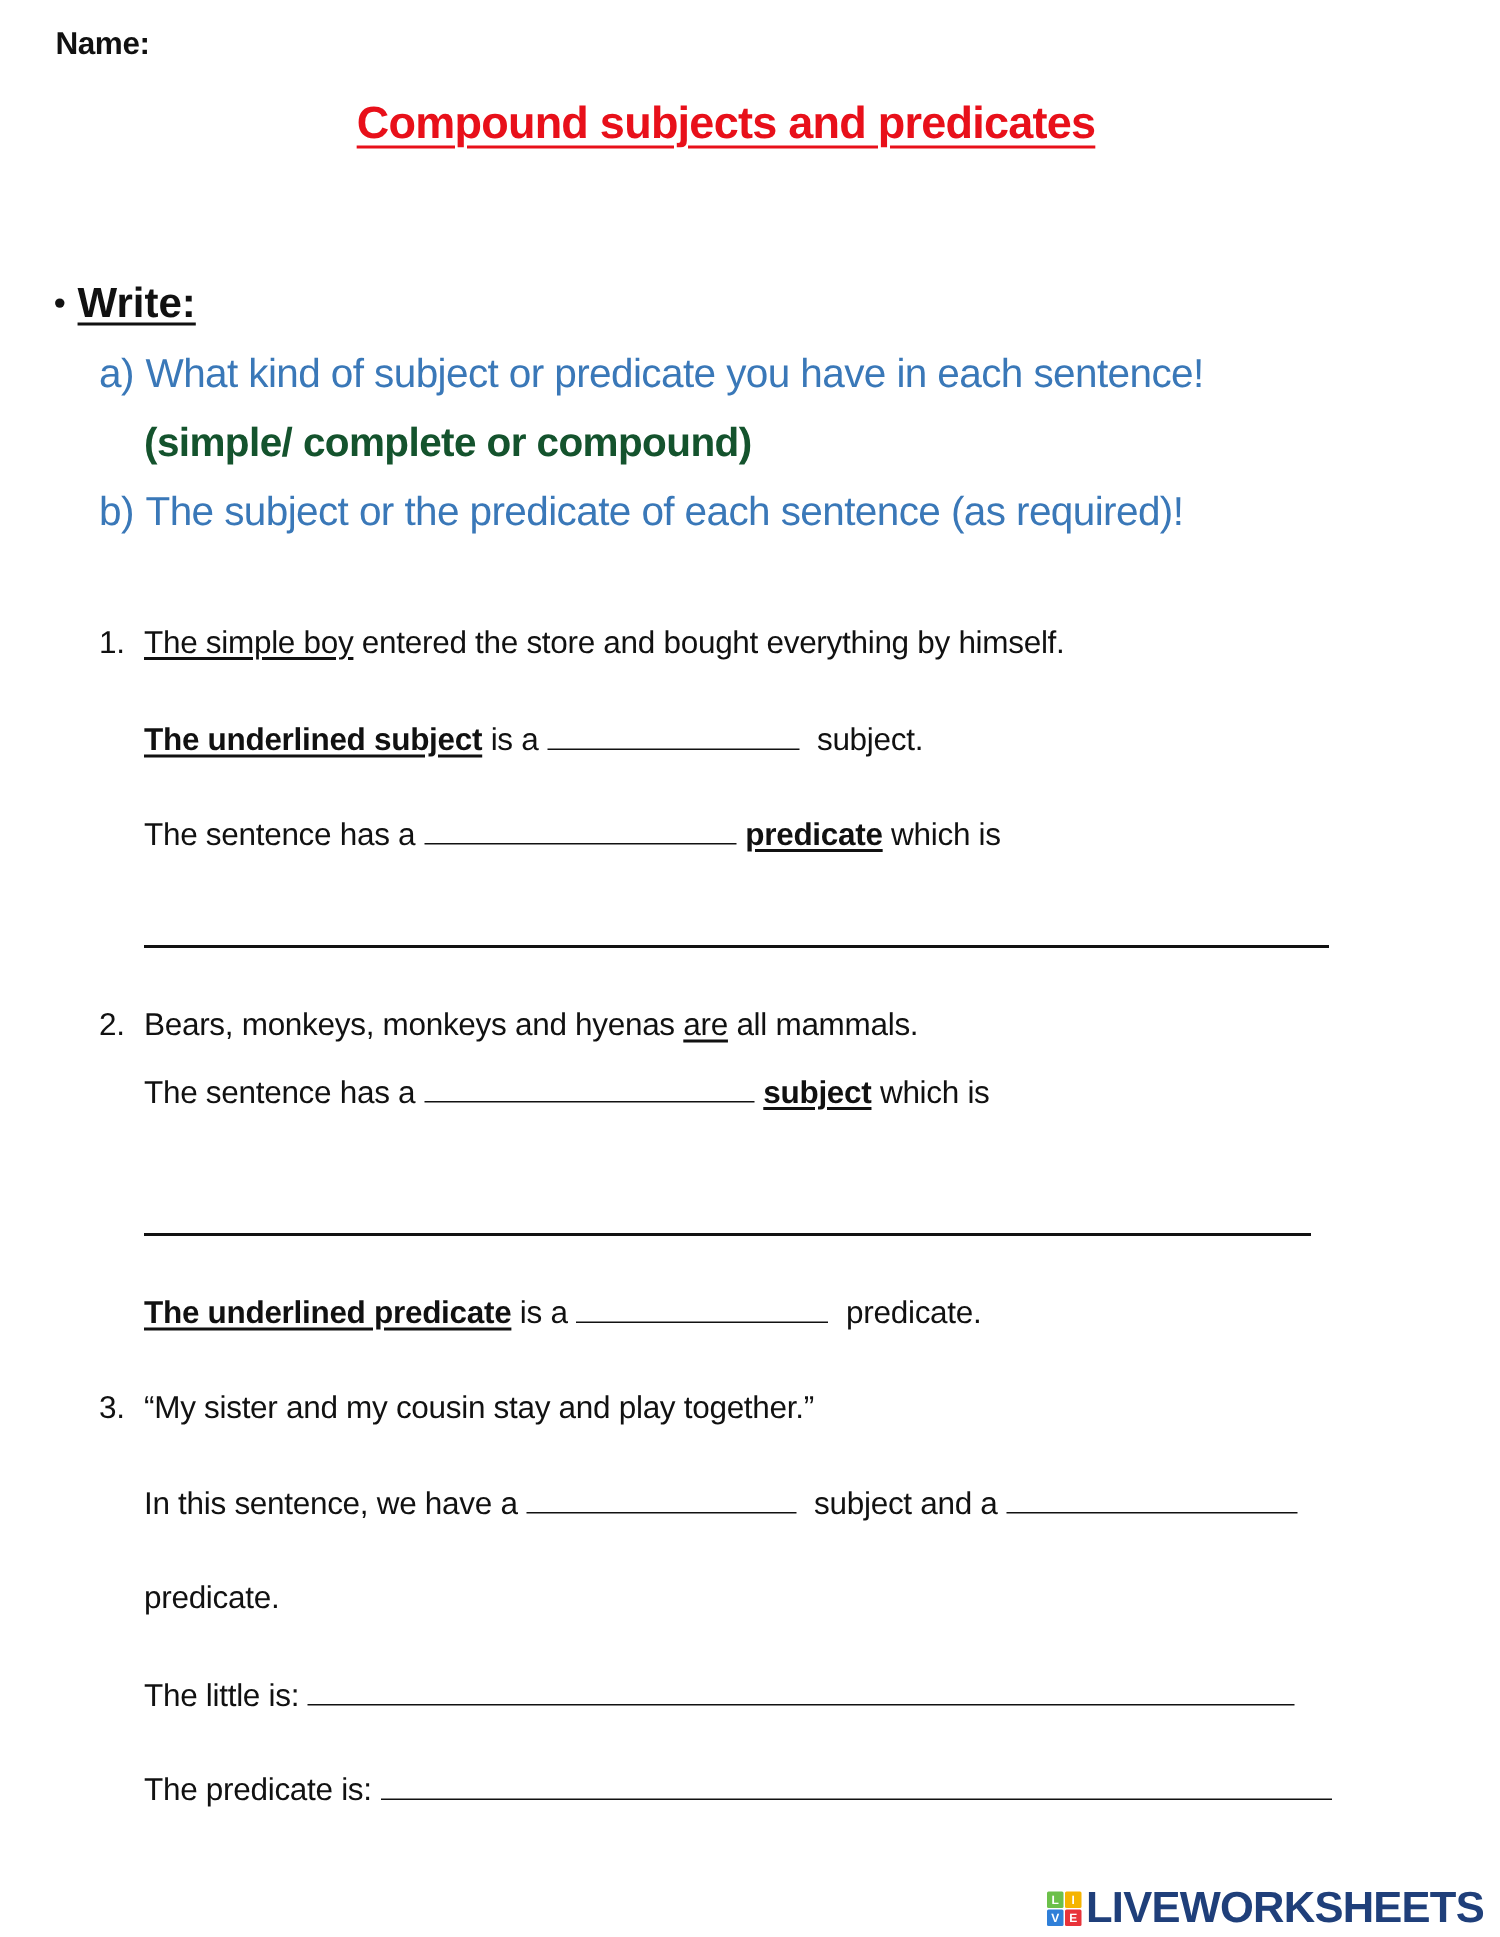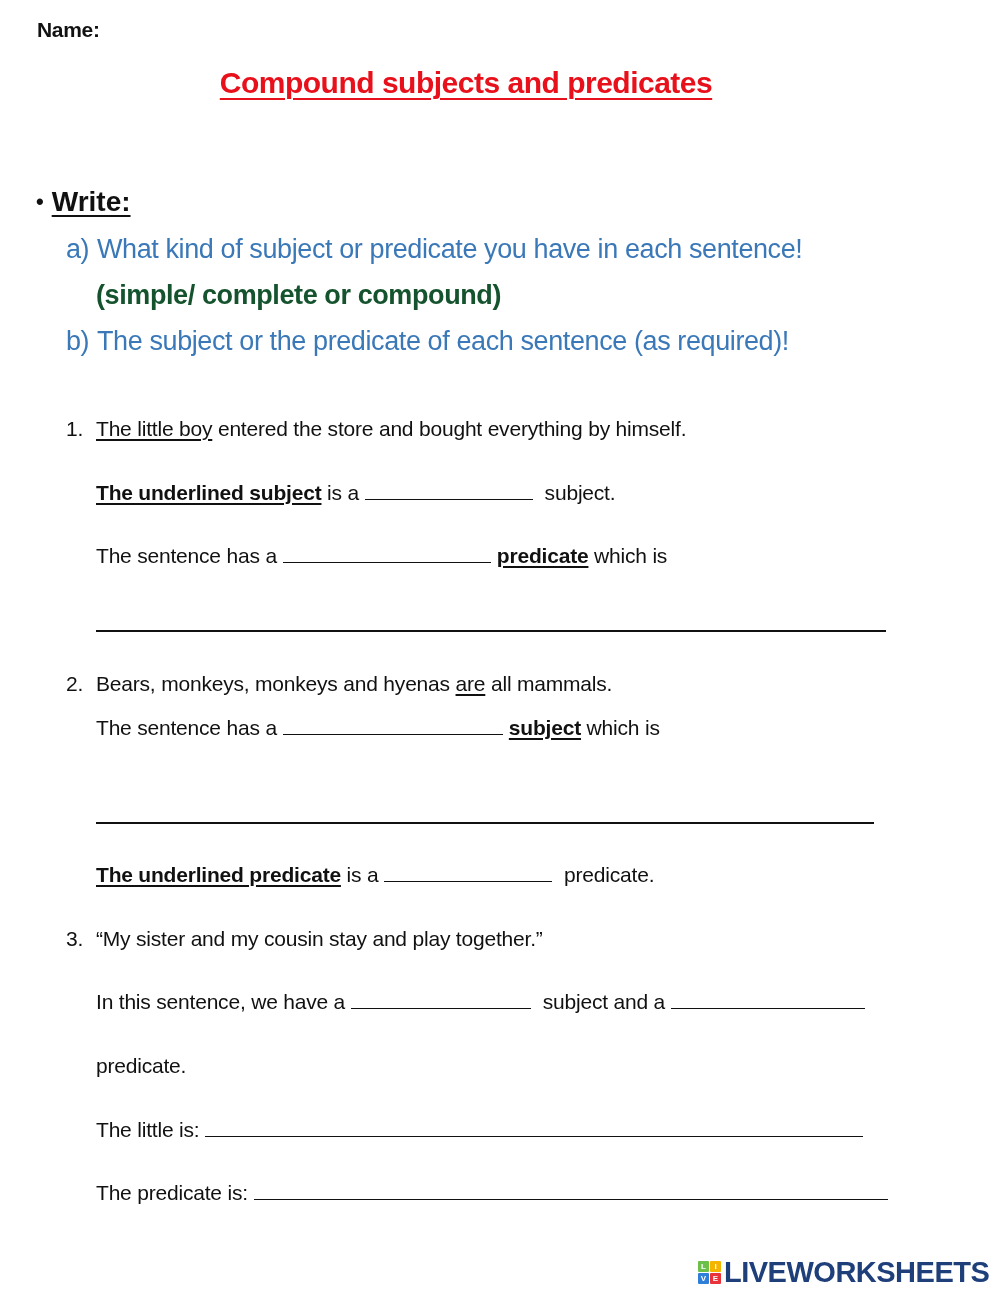--- a/index.html
+++ b/index.html
@@ -4,21 +4,21 @@
   <style>
     html, body { margin: 0; padding: 0; background: #ffffff; }
     body {
       width: 1000px; height: 1291px; position: relative; overflow: hidden;
       font-family: "Liberation Sans", "DejaVu Sans", sans-serif;
       color: #111111;
     }
     .abs { position: absolute; white-space: nowrap; }
     .name-label { left: 37px; top: 18px; font-size: 21px; font-weight: bold; letter-spacing: -0.3px; }
     .title {
-      left: 0; width: 932px; text-align: center; top: 66px;
+      left: 18px; width: 932px; text-align: center; top: 66px;
       font-size: 30px; font-weight: bold; color: #e8101a;
       text-decoration: underline; text-decoration-thickness: 2px; text-underline-offset: 5px;
       letter-spacing: -0.5px;
     }
     .write { left: 36px; top: 186px; font-size: 28px; font-weight: bold; text-align: right; }
     .write .bullet { font-size: 22px; margin-right: 8px; position: relative; top: -2px; }
     .write .lbl { text-decoration: underline; text-decoration-thickness: 2px; text-underline-offset: 4px; }
     .instr { font-size: 27px; color: #3a78b8; letter-spacing: -0.4px; }
     .instr .mk { display: inline-block; width: 31px; }
     .instr-a { left: 66px; top: 234px; }
@@ -48,21 +48,21 @@
 </div>
 <div class="abs instr instr-a">
   <span class="mk">a)</span><span>What kind of subject or predicate you have in each sentence!</span>
 </div>
 <div class="abs instr-note">(simple/ complete or compound)</div>
 <div class="abs instr instr-b">
   <span class="mk">b)</span><span>The subject or the predicate of each sentence (as required)!</span>
 </div>
 
 <div class="abs q" style="left:66px; top:417px;">
-  <span class="num">1.</span><span class="u">The little boy</span><span> entered the store and bought everything by himself.</span>
+  <span class="num">1.</span><span class="u">The simple boy</span><span> entered the store and bought everything by himself.</span>
 </div>
 <div class="abs q" style="left:96px; top:481px;">
   <span class="bu">The underlined subject</span><span> is a</span><span class="blank" style="width:168px;"></span><span> subject.</span>
 </div>
 <div class="abs q" style="left:96px; top:544px;">
   <span>The sentence has a</span><span class="blank" style="width:208px;"></span><span class="bu">predicate</span><span> which is</span>
 </div>
 <div class="line" style="left:96px; top:630px; width:790px;"></div>
 
 <div class="abs q" style="left:66px; top:672px;">

